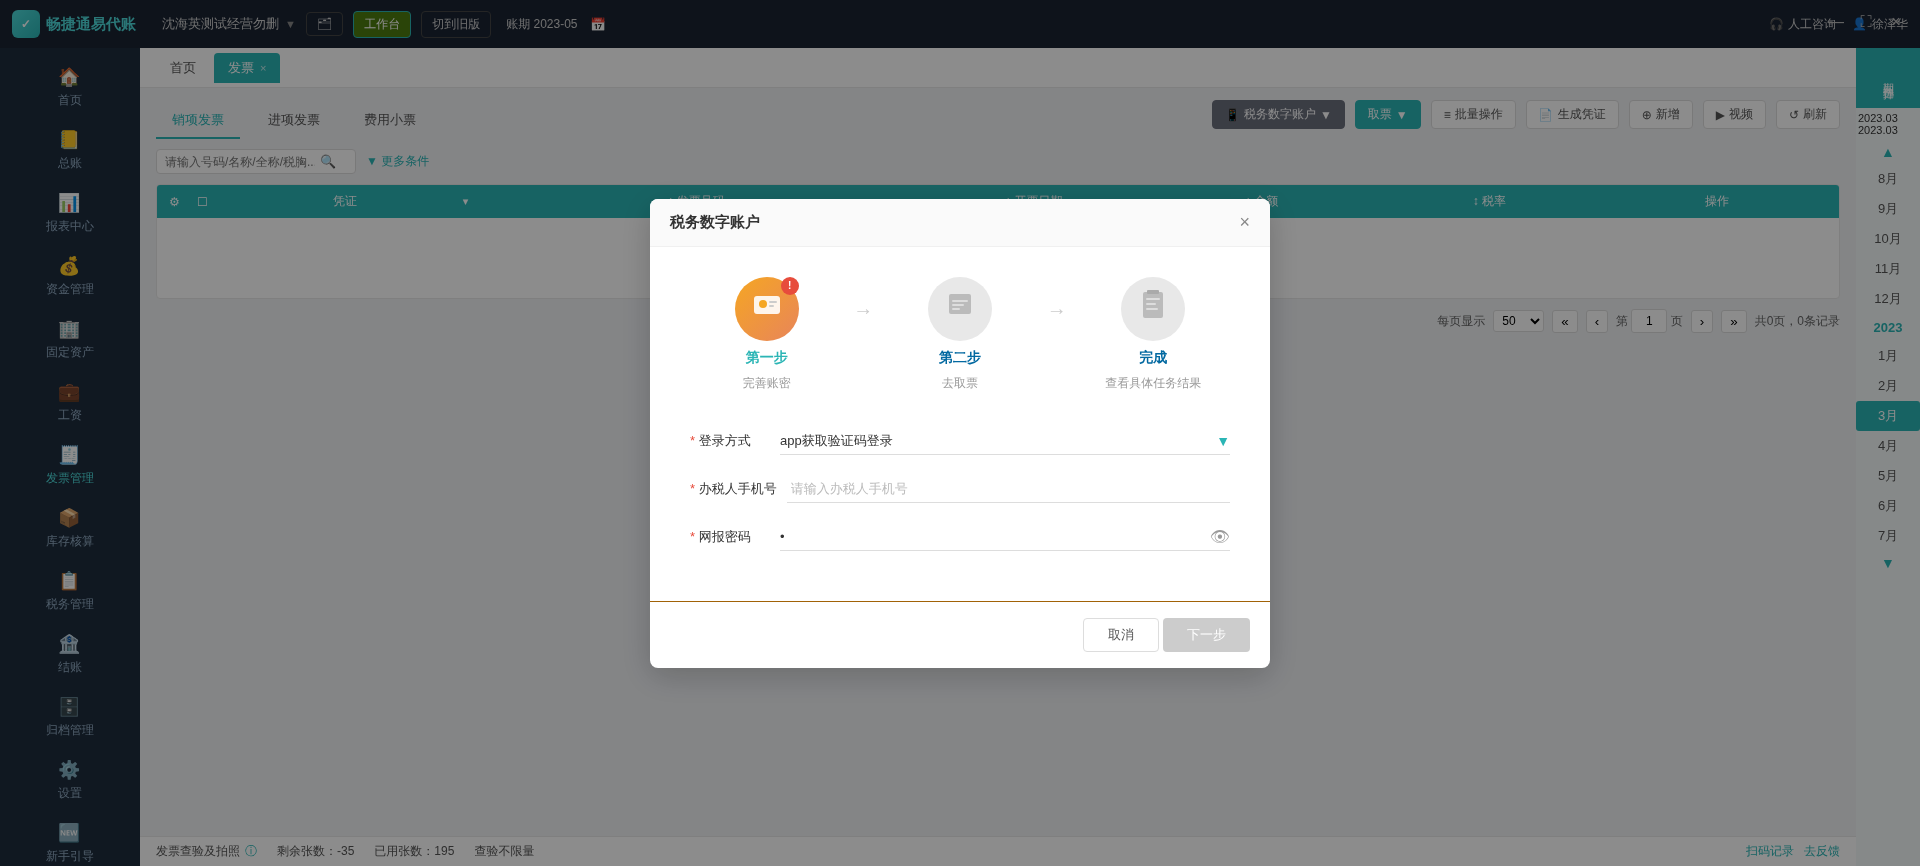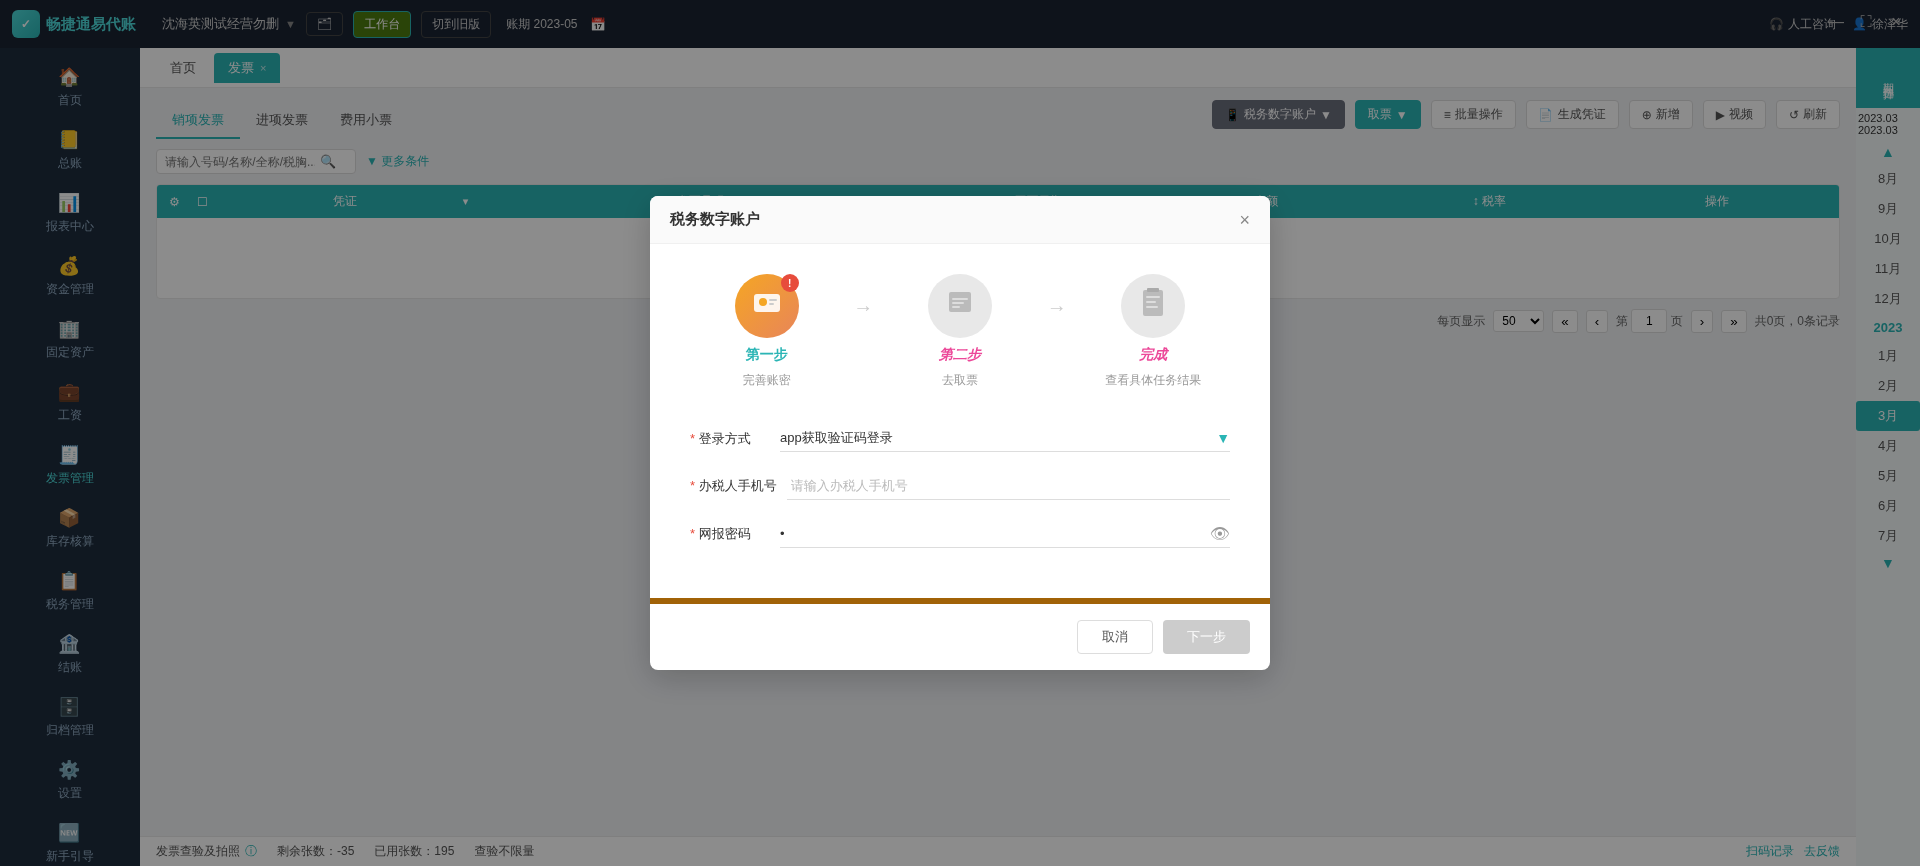--- a/index.html
+++ b/index.html
@@ -120,21 +120,21 @@
       flex: 1;
       padding: 12px 16px;
       overflow: auto;
       position: relative;
     }
 
     
     .sub-tabs {
       display: flex;
       align-items: center;
-      gap: 0;
+      gap: 12px;
       margin-bottom: 12px;
       border-bottom: 2px solid #e8e8e8;
       padding-bottom: 0;
     }
     .sub-tab {
       padding: 8px 16px;
       cursor: pointer;
       font-size: 13px;
       color: #555;
       border-bottom: 2px solid transparent;
@@ -343,21 +343,21 @@
       background: #e74c3c;
       border-radius: 50%;
       display: flex; align-items: center; justify-content: center;
       color: white; font-size: 10px; font-weight: bold;
     }
     .step-label {
       font-size: 14px;
       font-weight: bold;
     }
     .step-label.active { color: #2bb5b5; }
-    .step-label.inactive { color: #ec4899; font-style: italic; }
+    .step-label.inactive { color: #0369a1; }
     .step-desc {
       font-size: 12px;
       color: #999;
     }
     .step-arrow {
       display: flex;
       align-items: center;
       padding-top: 20px;
       color: #ccc;
       font-size: 20px;
@@ -417,22 +417,22 @@
       color: #333;
       letter-spacing: 4px;
     }
     .eye-icon { color: #999; cursor: pointer; font-size: 16px; }
 
     
     .modal-footer {
       display: flex;
       justify-content: flex-end;
       padding: 16px 20px;
-      border-top: 6px solid #a16207;
-      gap: 10px;
+      border-top: 1px solid #a16207;
+      gap: 4px;
     }
     .btn-cancel {
       padding: 7px 24px;
       border: 1px solid #ddd;
       border-radius: 4px;
       background: white;
       color: #555;
       cursor: pointer;
       font-size: 13px;
     }

